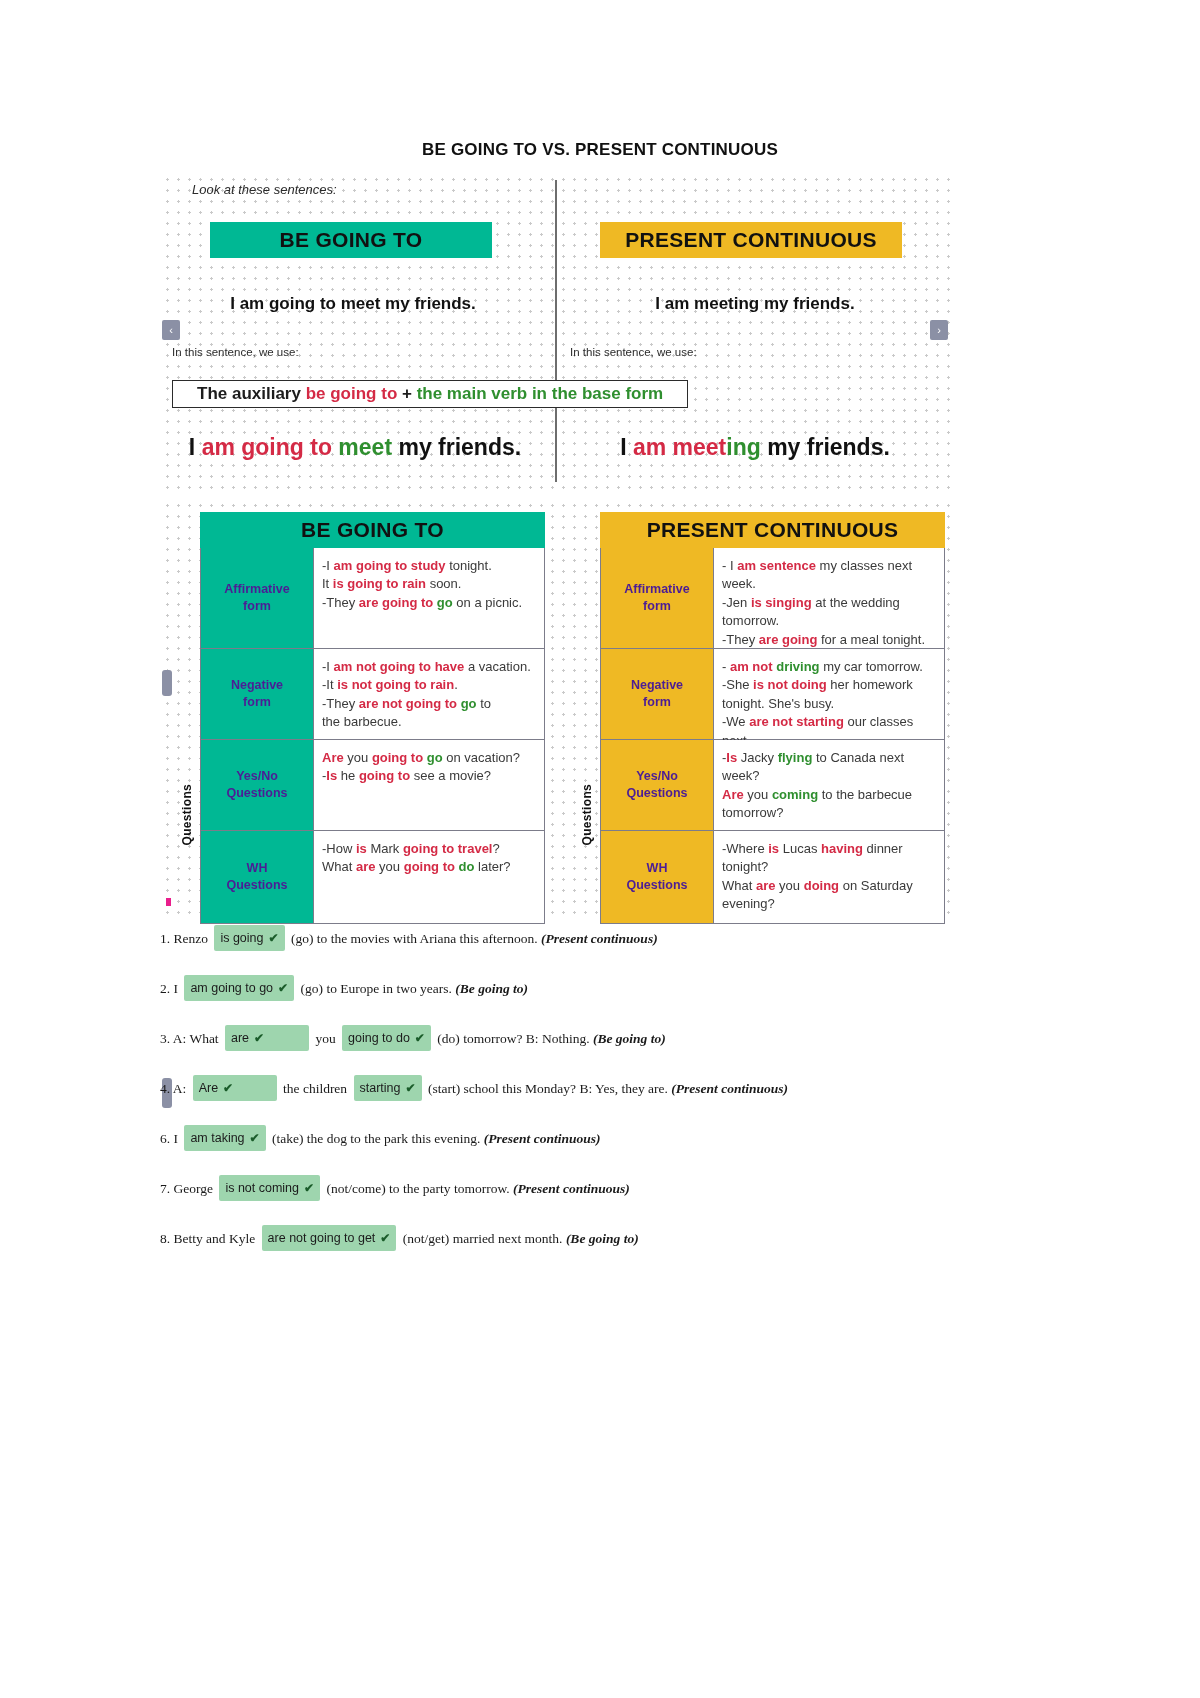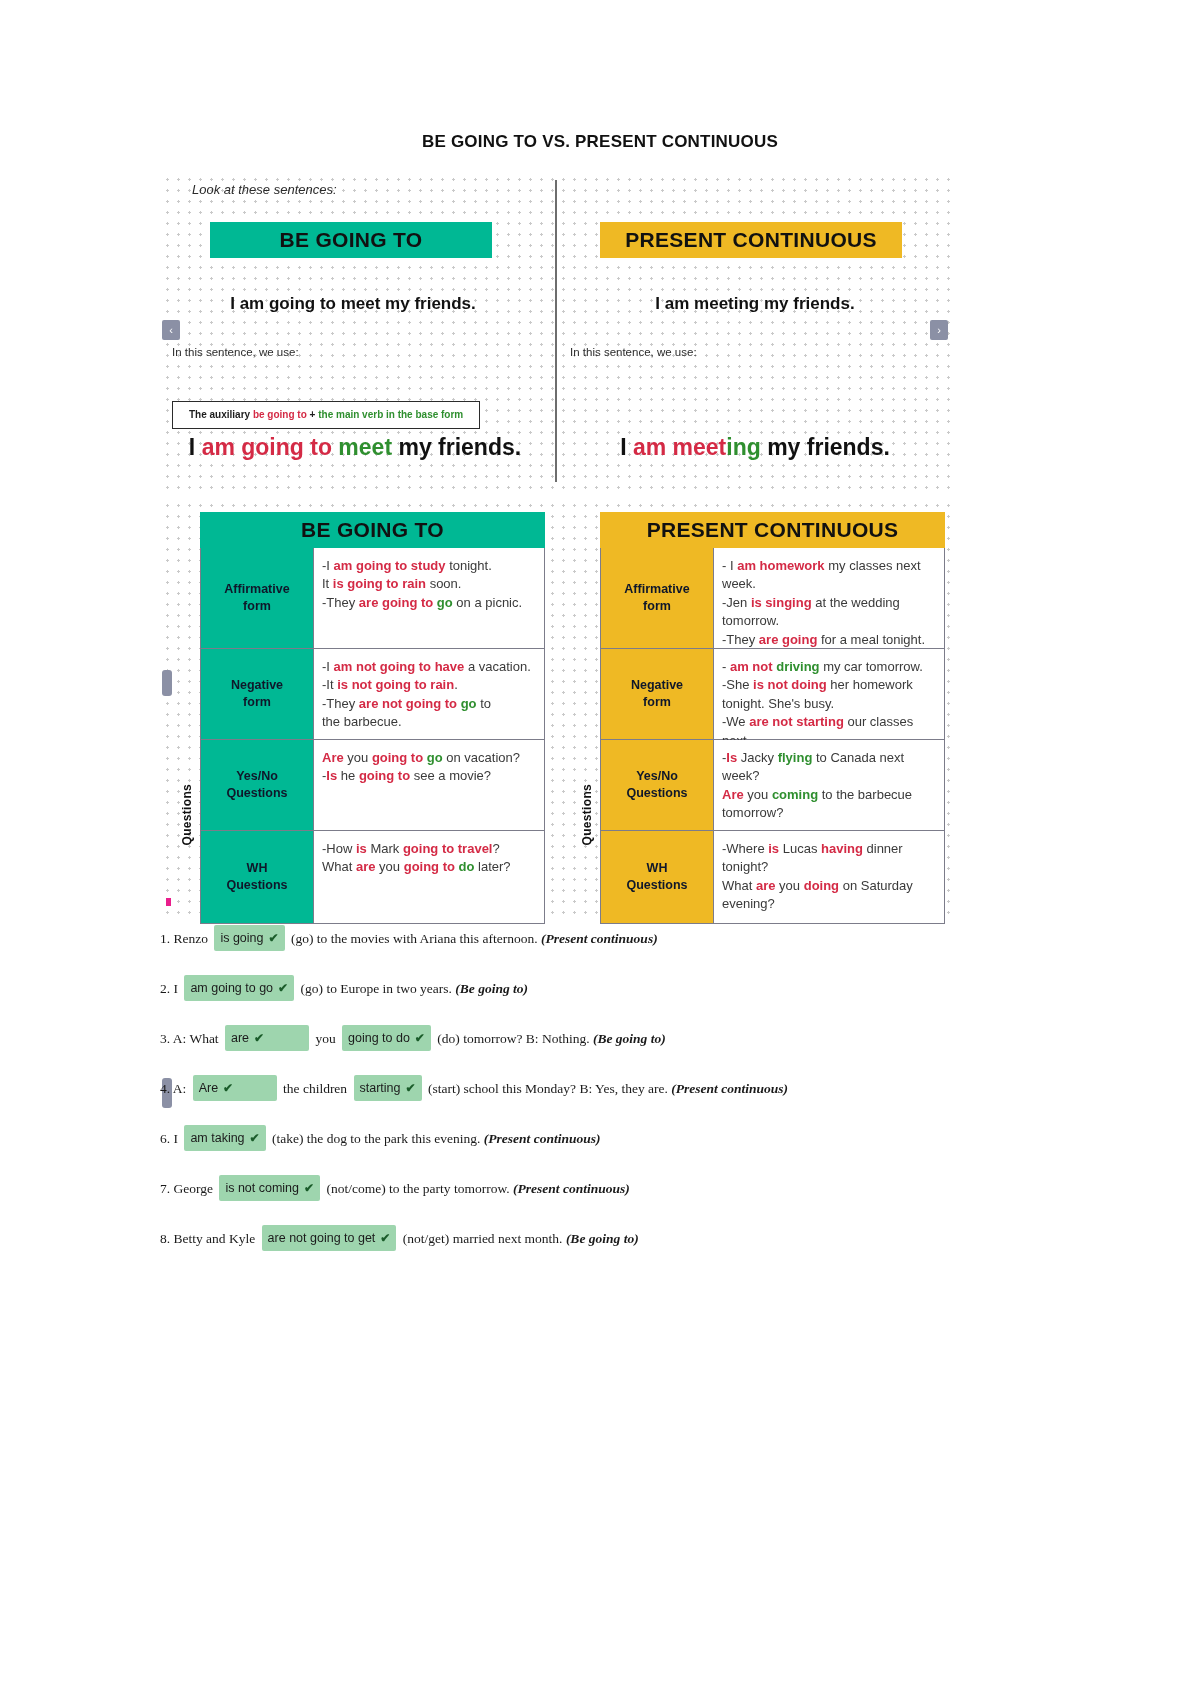--- a/index.html
+++ b/index.html
@@ -5,21 +5,21 @@
   html,body{margin:0;padding:0;}
   body{
     width:1200px;height:1698px;background:#ffffff;
     font-family:"Liberation Sans", sans-serif;
     position:relative;overflow:hidden;
   }
   .page{position:absolute;inset:0;}
 
   
   .doc-title{
-    position:absolute;top:132px;left:0;width:1200px;text-align:center;
+    position:absolute;top:140px;left:0;width:1200px;text-align:center;
     font-size:17px;font-weight:bold;letter-spacing:.2px;color:#111;
   }
 
   
   .compare-panel{
     position:absolute;left:160px;top:172px;width:790px;height:318px;
     background-color:#ffffff;
     background-image:radial-gradient(#c9c9c9 1px, transparent 1.1px);
     background-size:11px 11px;background-position:2px 2px;
   }
@@ -47,22 +47,22 @@
   }
   .col.left .example{left:-2px;}
   .use-label{
     position:absolute;top:174px;font-size:11.5px;color:#2b2b2b;
   }
   .col.left .use-label{left:12px;}
   .col.right .use-label{left:10px;}
 
   .formula{
     position:absolute;top:208px;height:26px;line-height:26px;
-    border:1.6px solid #2b2b2b;background:#fff;font-size:10px;
-    font-weight:bold;color:#1d1d1d;padding:0 16px;white-space:nowrap;margin-top:21px;
+    border:1.6px solid #2b2b2b;background:#fff;font-size:17px;
+    font-weight:bold;color:#1d1d1d;padding:0 24px;white-space:nowrap;
   }
   .col.left .formula{left:12px;}
   .col.right .formula{left:10px;border-width:1px;border-color:#555;}
   .formula .red{color:#d42a45;}
   .formula .green{color:#2f8f2f;}
   .formula .plain{color:#1d1d1d;font-weight:bold;}
 
   .breakdown{
     position:absolute;top:262px;width:100%;text-align:center;
     font-size:23px;font-weight:bold;color:#111;white-space:nowrap;
@@ -94,21 +94,21 @@
     font-size:21px;font-weight:bold;color:#111;letter-spacing:.3px;
   }
   .gtable.left .gt-head{background:#00b894;}
   .gtable.right .gt-head{background:#efb924;}
 
   .gt-body{border:1.4px solid #7c7c8a;border-top:none;}
   .gt-row{display:flex;border-bottom:1.4px solid #7c7c8a;}
   .gt-row:last-child{border-bottom:none;}
   .gt-label{
     width:113px;flex:none;display:flex;align-items:center;justify-content:center;
-    text-align:center;font-size:12.5px;font-weight:bold;color:#0f172a;line-height:1.35;
+    text-align:center;font-size:12.5px;font-weight:bold;color:#4c1d95;line-height:1.35;
     border-right:1.4px solid #7c7c8a;padding:4px 2px;box-sizing:border-box;
   }
   .gtable.left .gt-label{background:#00b894;}
   .gtable.right .gt-label{background:#efb924;}
   .gt-cell{
     flex:1;padding:9px 6px 9px 8px;box-sizing:border-box;background:#fff;
     font-size:13px;line-height:1.42;color:#3a3a3a;
   }
   .gt-cell .red{color:#d42a45;font-weight:bold;}
   .gt-cell .green{color:#2f8f2f;font-weight:bold;}
@@ -231,21 +231,21 @@
           </div>
         </div>
     </div>
 
     <div class="gtable right">
       <div class="gt-head">PRESENT CONTINUOUS</div>
       <div class="gt-body" id="tbl-right">
           <div class="gt-row rowh-aff">
             <div class="gt-label">Affirmative<br>form</div>
             <div class="gt-cell">
-              <div><span>- I </span><span class="red">am homework</span><span> my classes next week.</span></div>
+              <div><span>- I </span><span class="red">am sentence</span><span> my classes next week.</span></div>
               <div><span>-Jen </span><span class="red">is singing</span><span> at the wedding</span></div>
               <div><span>tomorrow.</span></div>
               <div><span>-They </span><span class="red">are going</span><span> for a meal tonight.</span></div>
             </div>
           </div>
           <div class="gt-row rowh-neg">
             <div class="gt-label">Negative<br>form</div>
             <div class="gt-cell">
               <div><span>- </span><span class="red">am not </span><span class="green">driving</span><span> my car tomorrow.</span></div>
               <div><span>-She </span><span class="red">is not doing</span><span> her homework</span></div>

